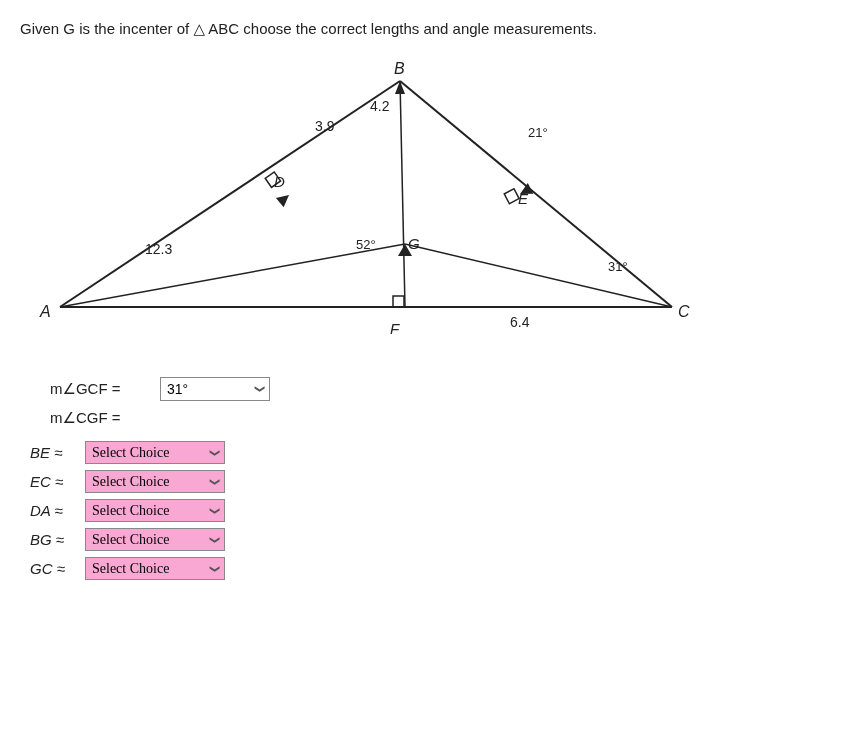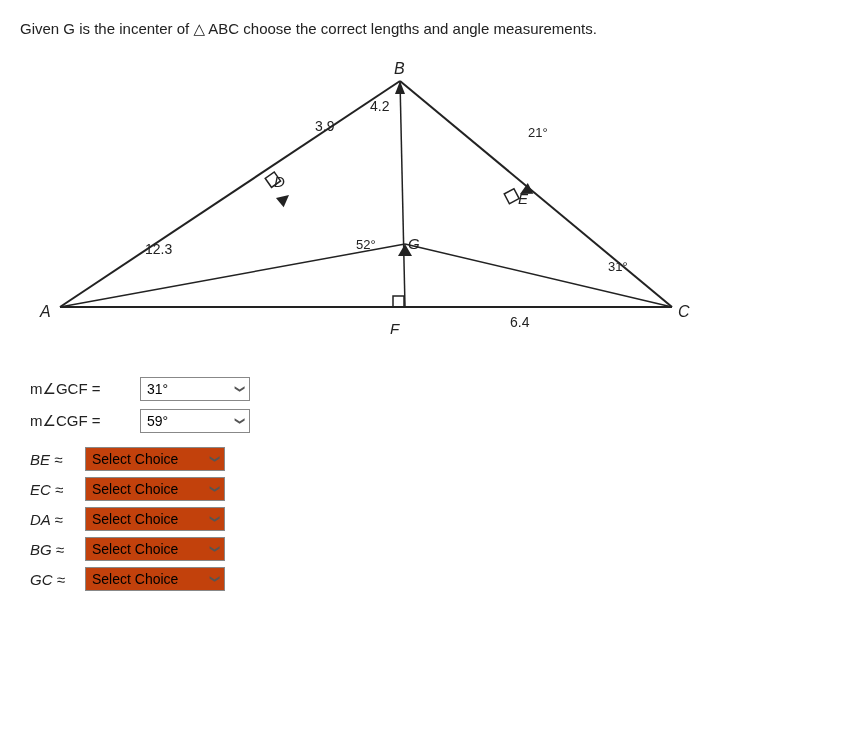--- a/index.html
+++ b/index.html
@@ -44,20 +44,21 @@
 
     .controls-area {
       margin-top: 18px;
       padding-left: 10px;
     }
 
     .angle-row {
       display: flex;
       align-items: center;
       margin-bottom: 8px;
+      margin-left: 20px;
     }
 
     .angle-label {
       font-size: 15px;
       color: #222;
       min-width: 110px;
     }
 
     .angle-dropdown {
       border: 1px solid #888;
@@ -100,27 +101,28 @@
 
     .segment-label {
       font-size: 15px;
       color: #222;
       min-width: 55px;
       font-style: italic;
     }
 
     .segment-select {
       border: 1px solid #888;
-      background: #c2410c;
+      background: #f9a8d4;
       font-size: 14px;
       padding: 3px 20px 3px 6px;
       min-width: 140px;
       appearance: none;
       -webkit-appearance: none;
       cursor: pointer;
+      font-family: Liberation Serif, serif;
     }
   </style>
 </head>
 <body>
 
 <div class="page-container">
 
   <div class="instruction-text">Given G is the incenter of △ ABC choose the correct lengths and angle measurements.</div>
 
   <div class="diagram-area">
@@ -189,28 +191,20 @@
           <option value="31">31°</option>
           <option value="59">59°</option>
           <option value="52">52°</option>
           <option value="21">21°</option>
         </select>
       </div>
     </div>
 
     <div class="angle-row">
       <span class="angle-label">m∠CGF =</span>
-      <div class="dropdown-wrapper">
-        <select class="angle-dropdown">
-          <option value="59">59°</option>
-          <option value="31">31°</option>
-          <option value="52">52°</option>
-          <option value="21">21°</option>
-        </select>
-      </div>
     </div>
 
     <div class="segment-rows">
 
       <div class="segment-row">
         <span class="segment-label">BE ≈</span>
         <div class="dropdown-wrapper">
           <select class="segment-select">
             <option value="">Select Choice</option>
             <option value="3.9">3.9</option>

